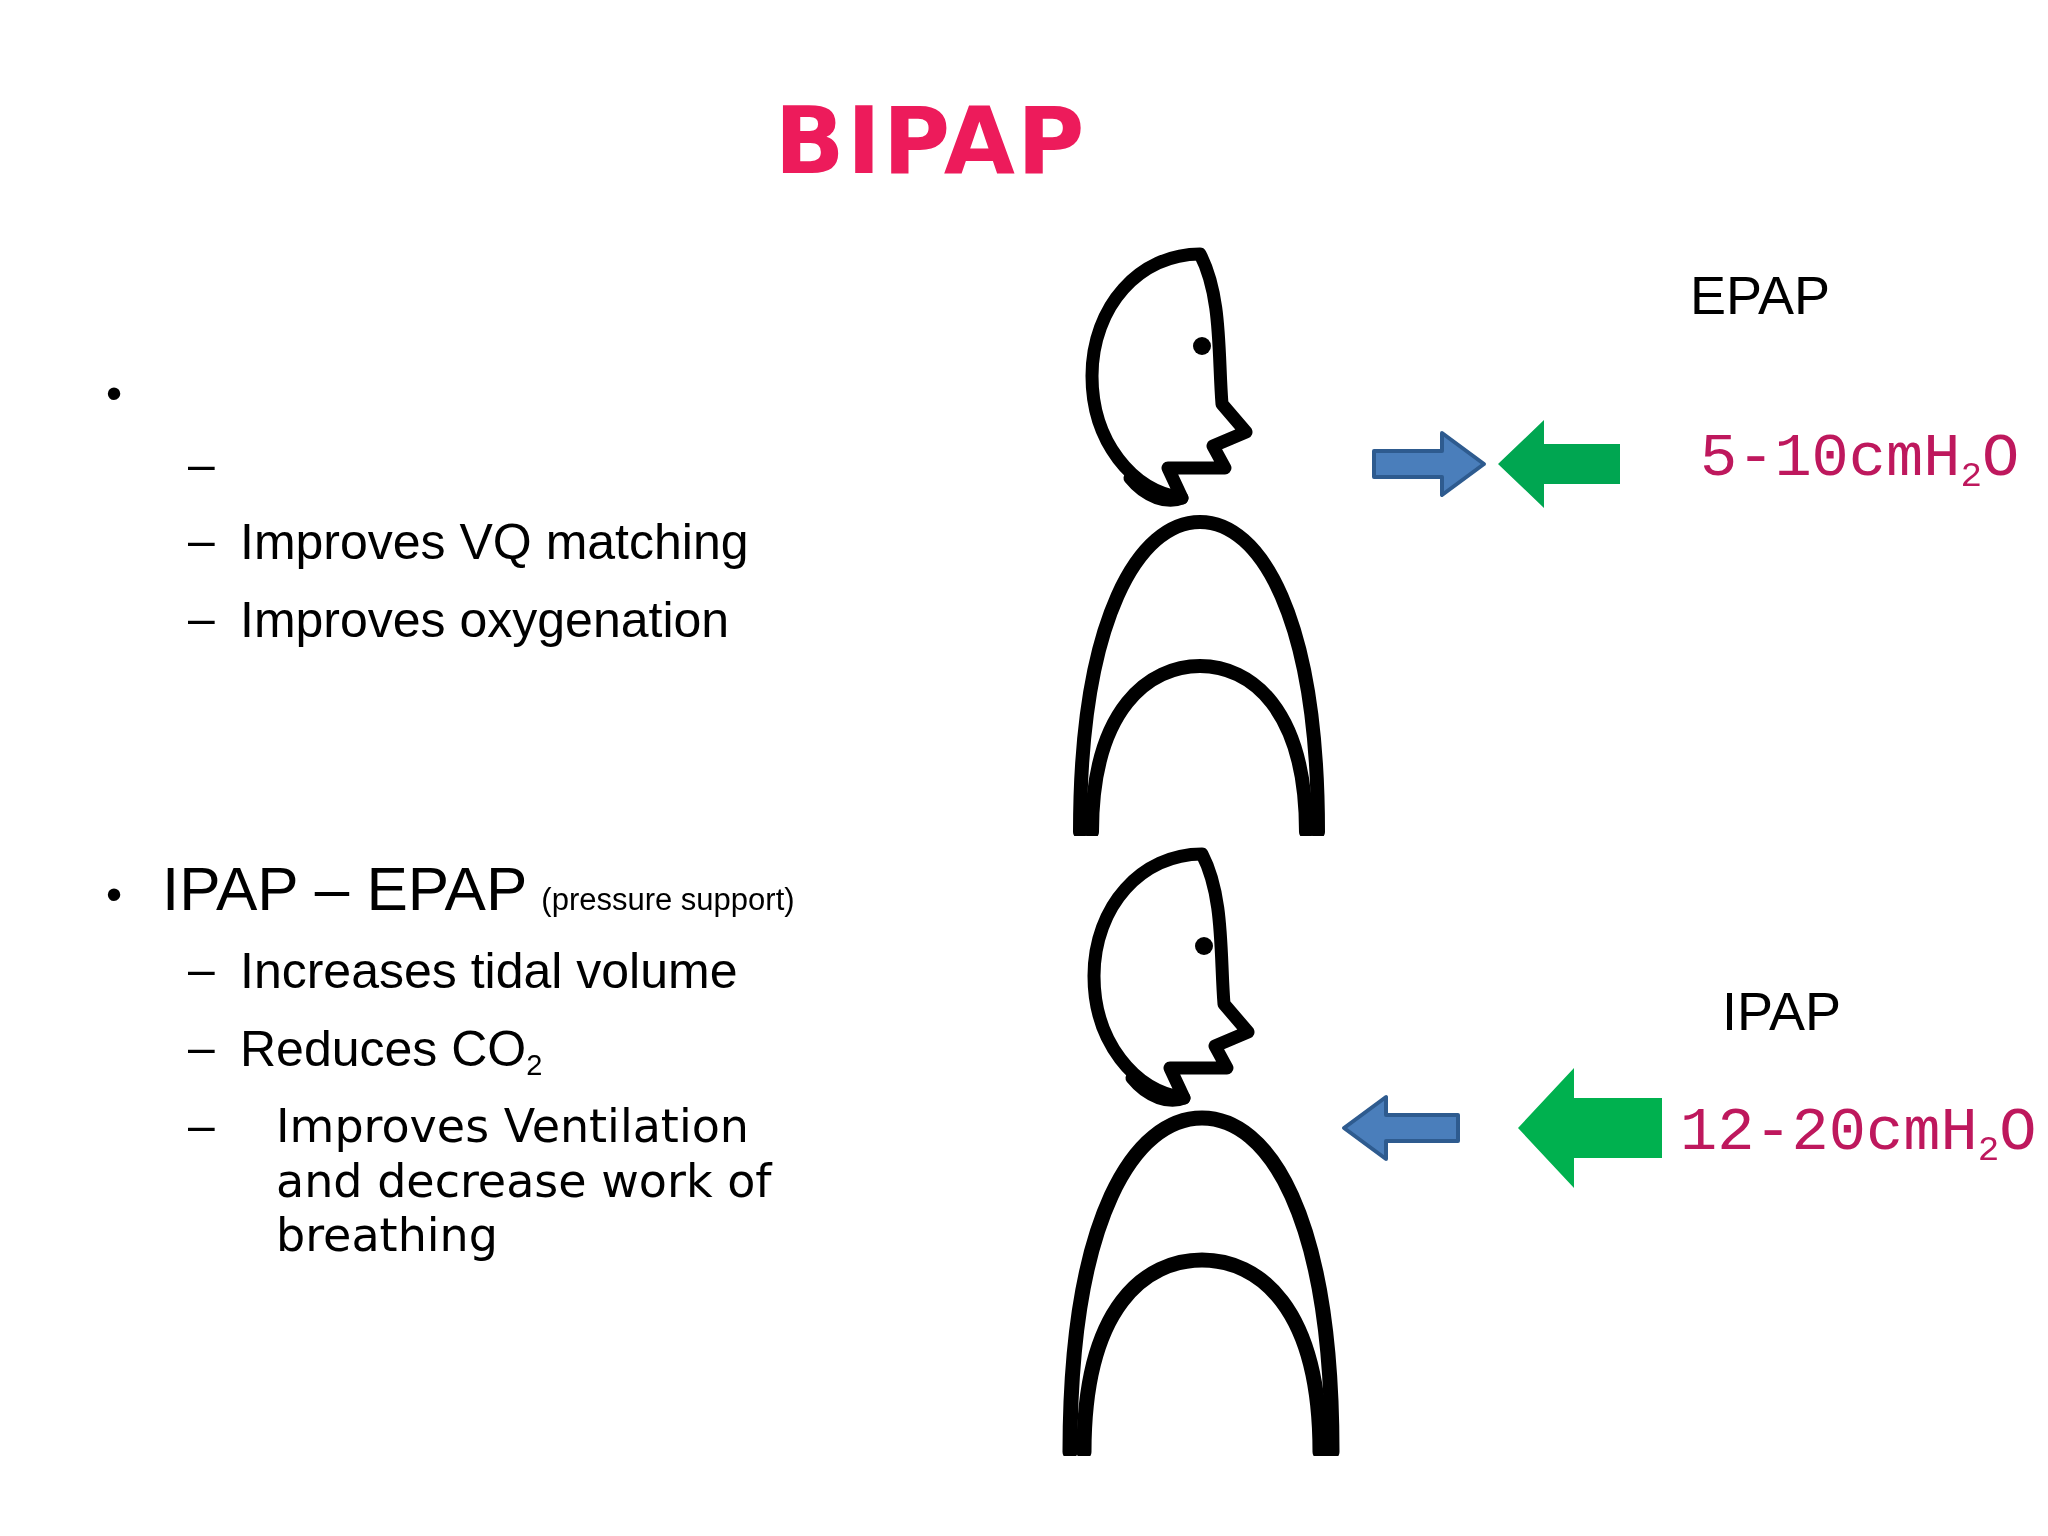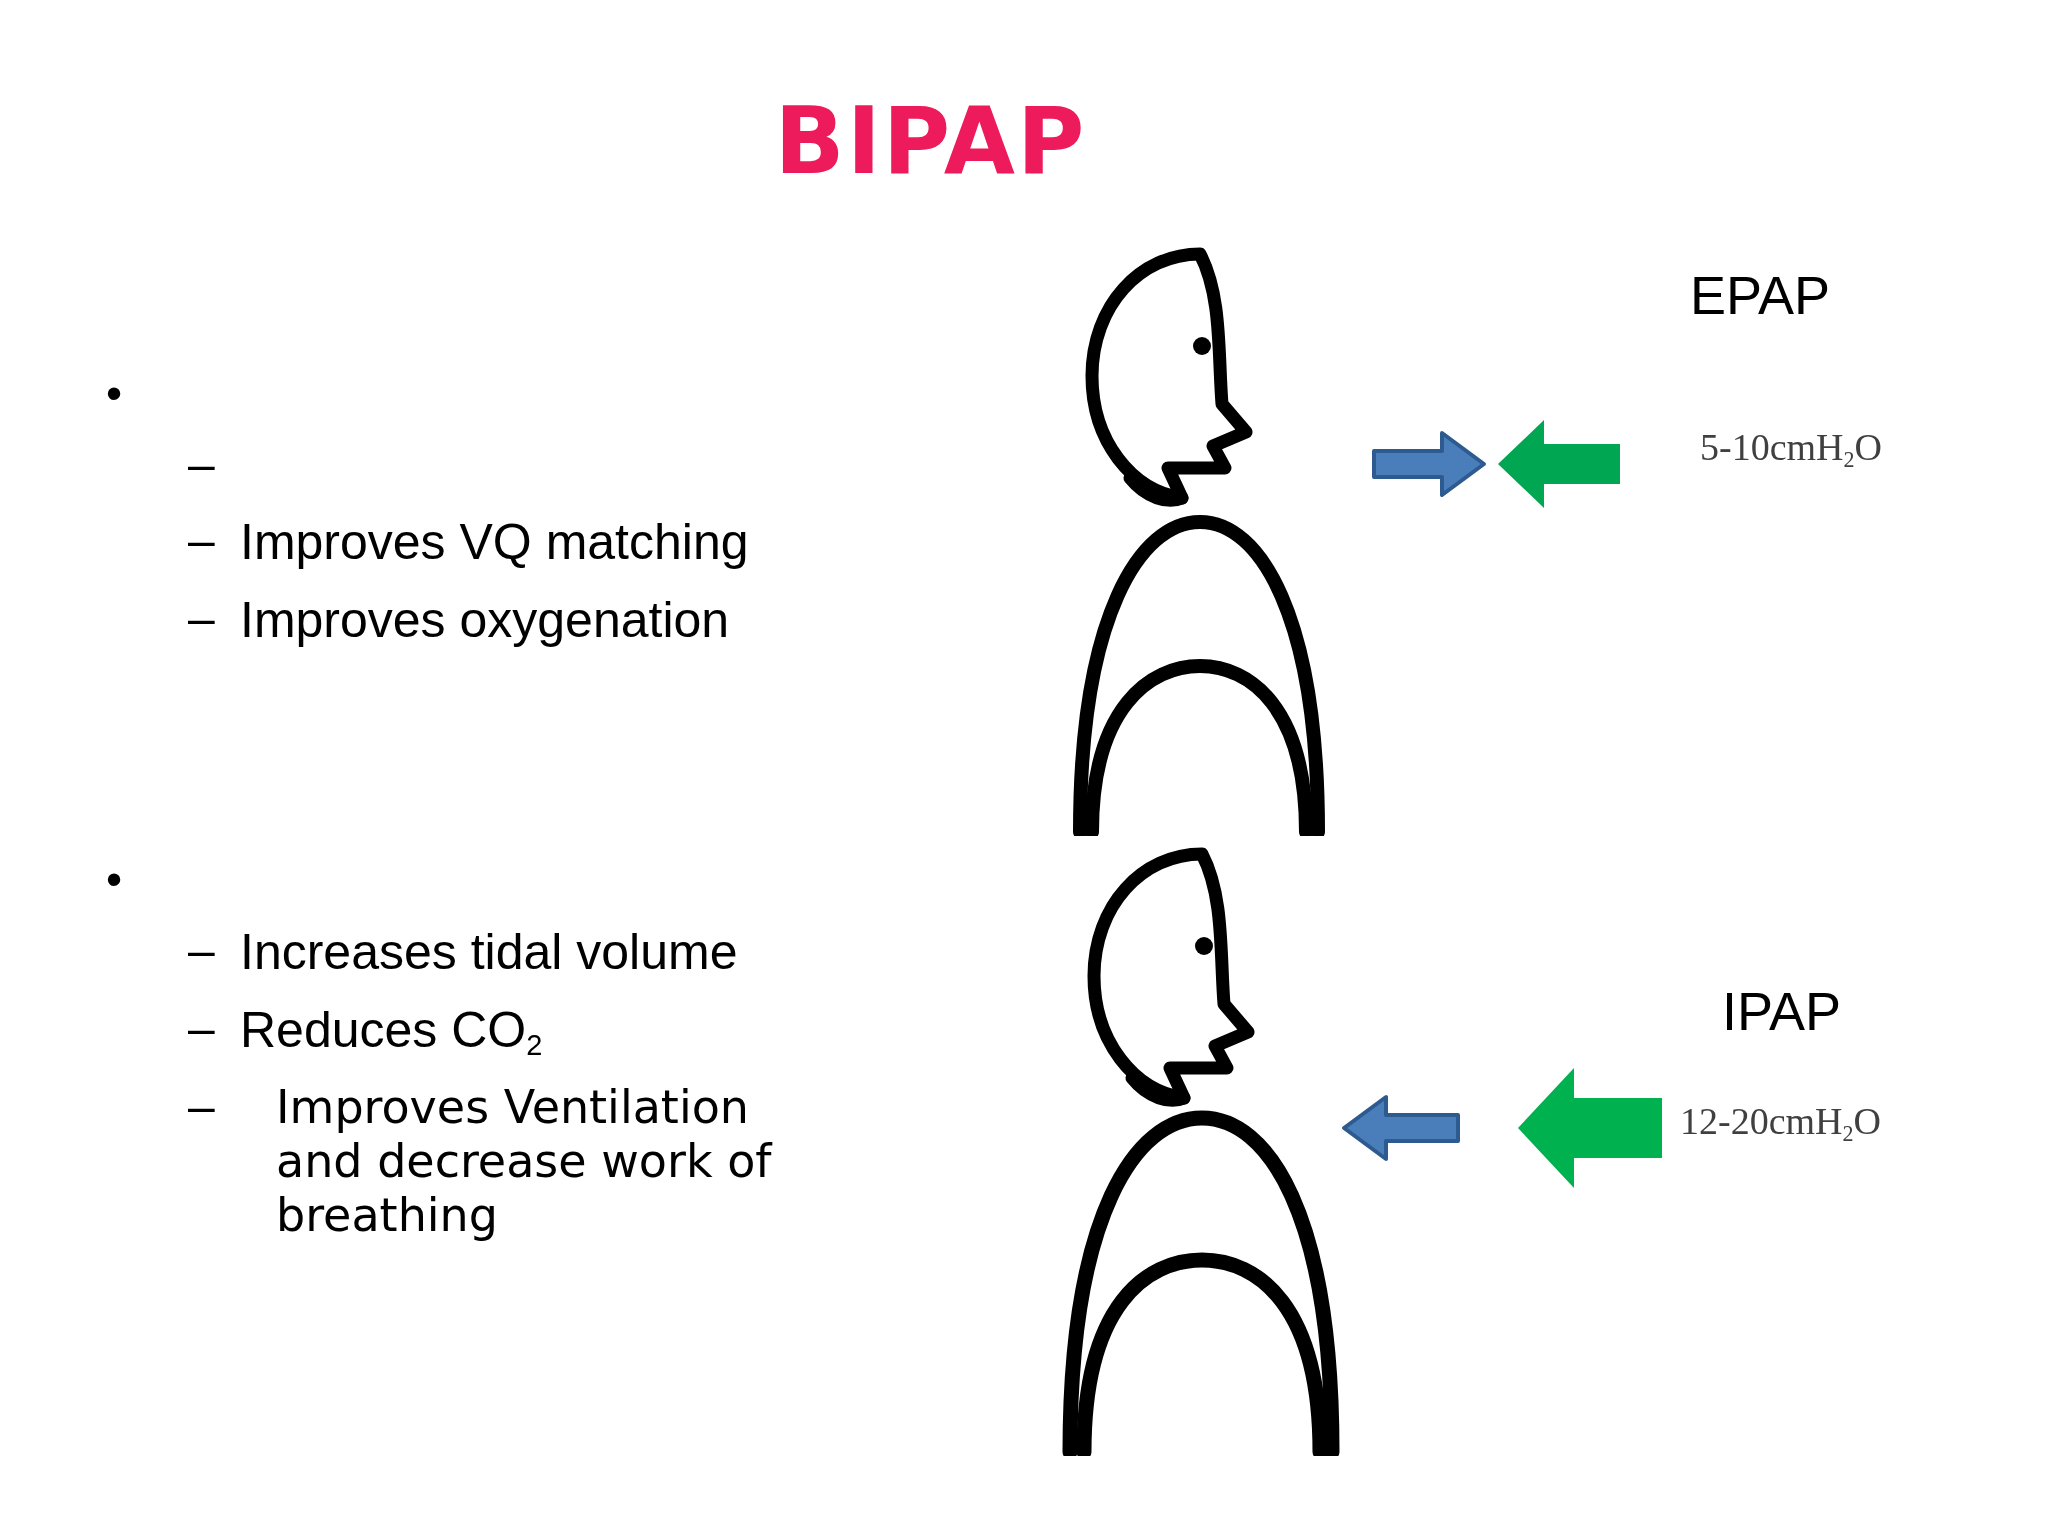--- a/index.html
+++ b/index.html
@@ -137,24 +137,24 @@
     font-family: "Liberation Sans", sans-serif;
     font-size: 54px;
     line-height: 1;
     color: #000;
   }
   #label-epap { left: 650px; top: 32px; }
   #label-ipap { left: 682px; top: 148px; }
 
   .pressure-label {
     position: absolute;
-    font-family: Liberation Serif, serif;
-    font-size: 38px;
-    line-height: 1;
-    color: #404040;
+    font-family: Liberation Mono, monospace;
+    font-size: 62px;
+    line-height: 1;
+    color: #be185d;
     white-space: nowrap;
   }
   #pressure-epap { left: 660px; top: 192px; }
   #pressure-ipap { left: 640px; top: 266px; }
 </style>
 </head>
 <body>
 
 <div id="slide-title">BIPAP</div>
 
@@ -174,20 +174,21 @@
     </div>
     <div class="sub-bullet">
       <span class="dash">–</span>
       <span class="sub-text">Improves oxygenation</span>
     </div>
   </div>
 
   <div class="bullet-group group-2">
     <div class="main-bullet">
       <span class="dot">•</span>
+      <span class="main-text"><span>IPAP – EPAP</span><span class="paren small">(pressure support)</span></span>
     </div>
 
     <div class="sub-bullet">
       <span class="dash">–</span>
       <span class="sub-text">Increases tidal volume</span>
     </div>
     <div class="sub-bullet">
       <span class="dash">–</span>
       <span class="sub-text" id="co2-line">Reduces CO<sub>2</sub></span>
     </div>

